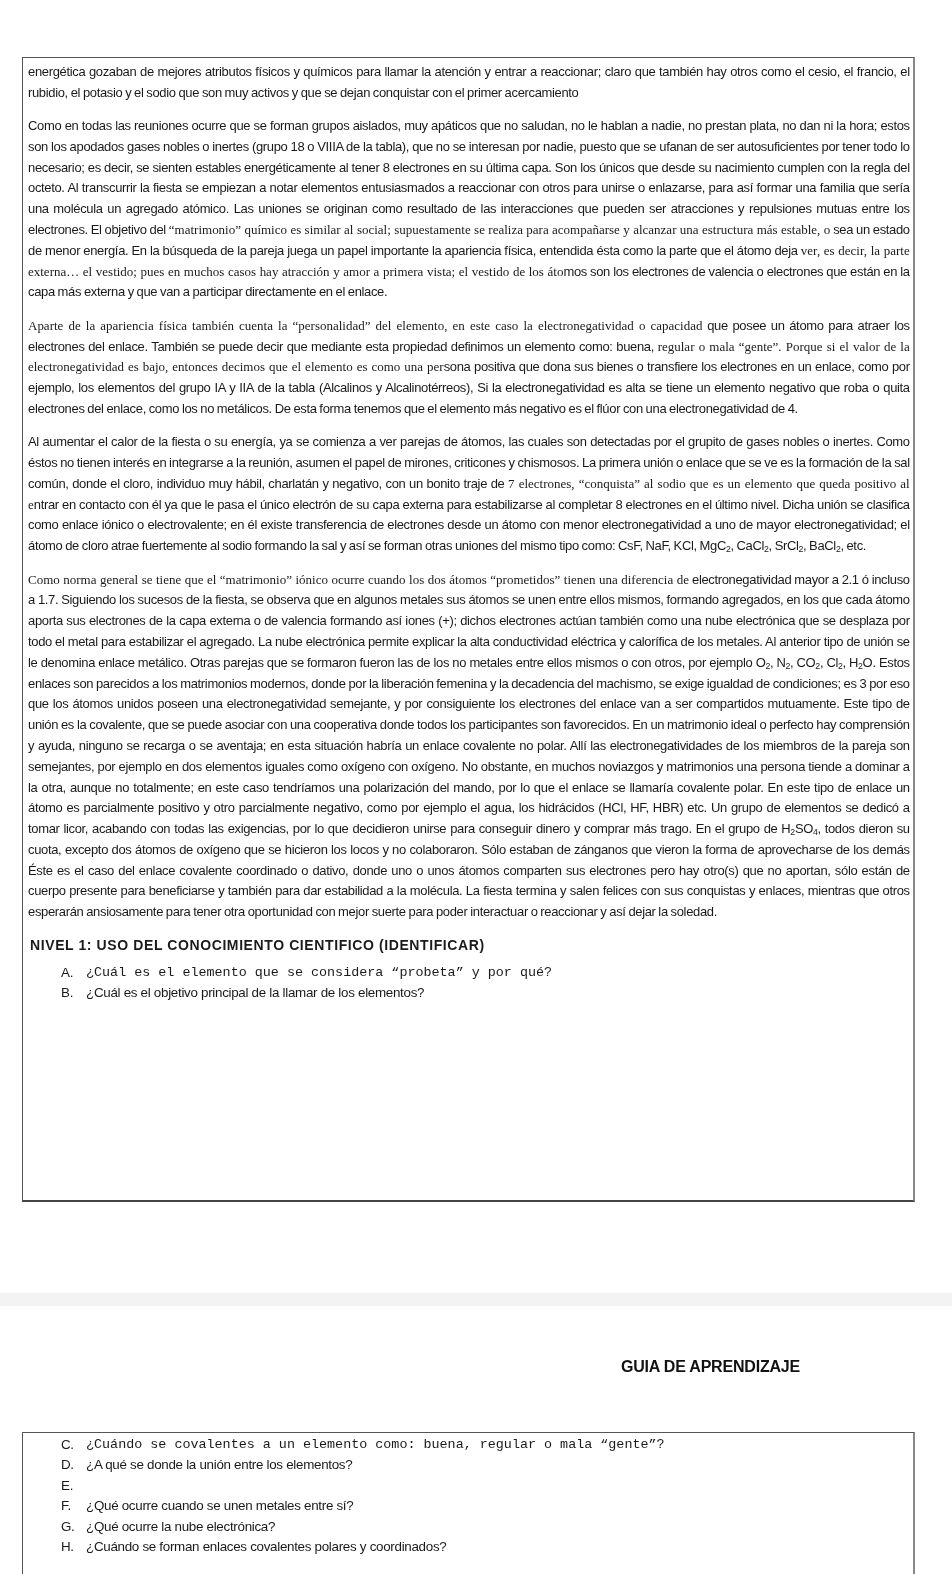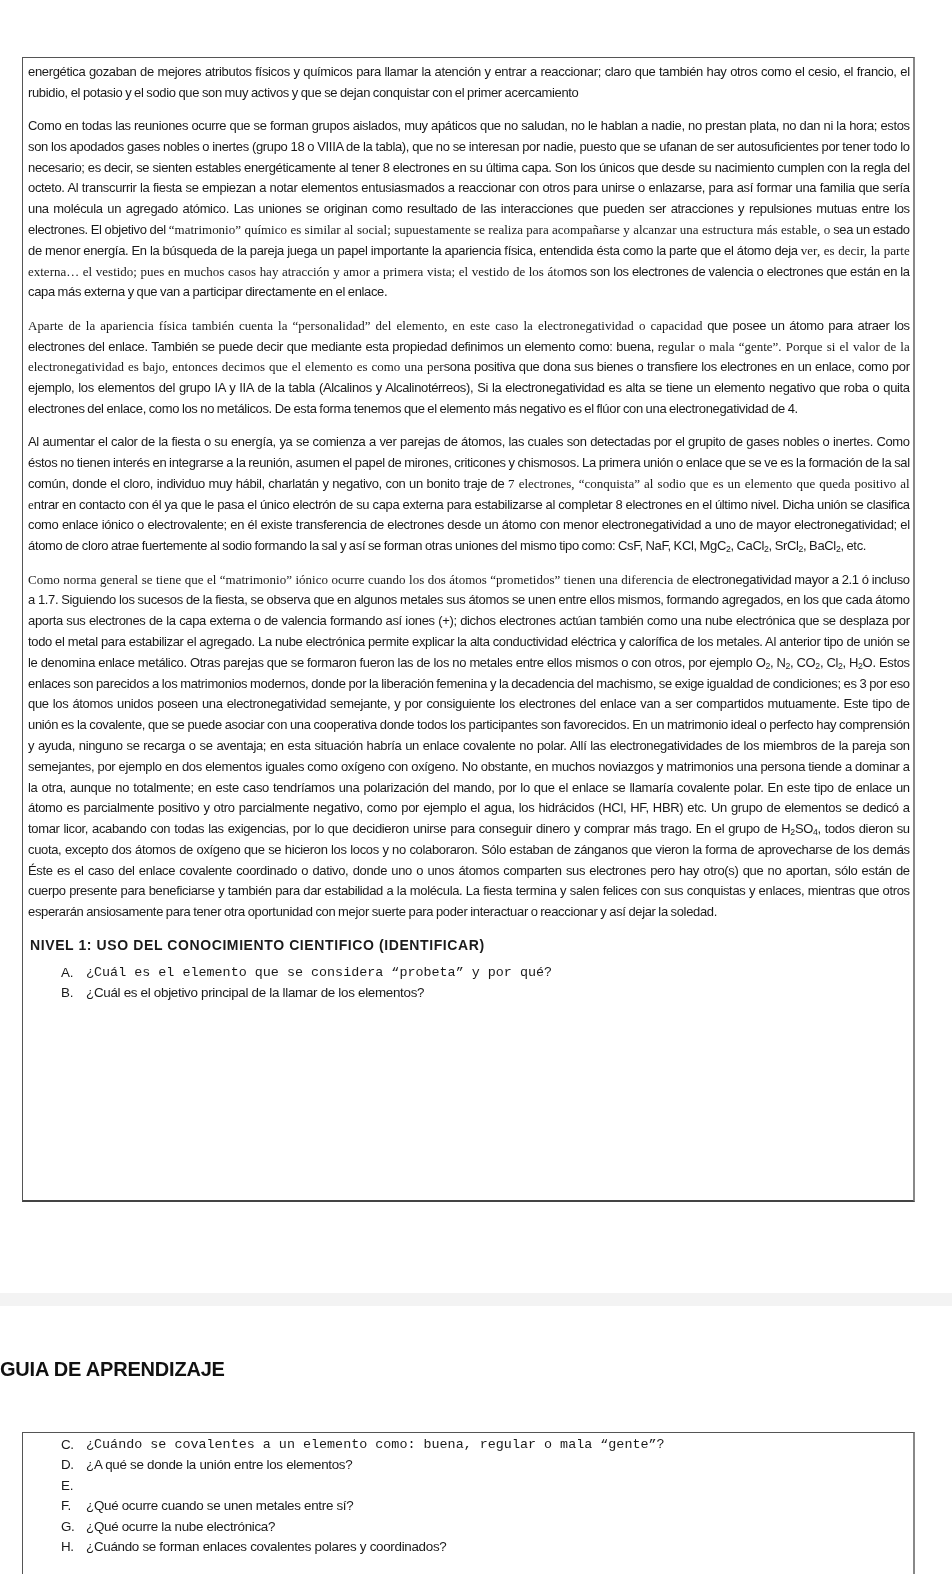--- a/index.html
+++ b/index.html
@@ -86,24 +86,24 @@
     }
     .q-text.serif {
       font-family: Liberation Mono, monospace;
       letter-spacing: 0;
     }
     .guide-title {
       position: absolute;
       top: 52px;
       left: 0;
       width: 800px;
-      text-align: left;
+      text-align: right;
       font-family: "Liberation Sans", sans-serif;
       font-weight: bold;
-      font-size: 20px;
+      font-size: 16px;
       letter-spacing: -0.2px;
       color: #111;
     }
     sub { font-size: 9px; vertical-align: -2px; line-height: 0; }
   </style>
 </head>
 <body>
 
 <div class="page page-1">
   <div class="box box-1">

